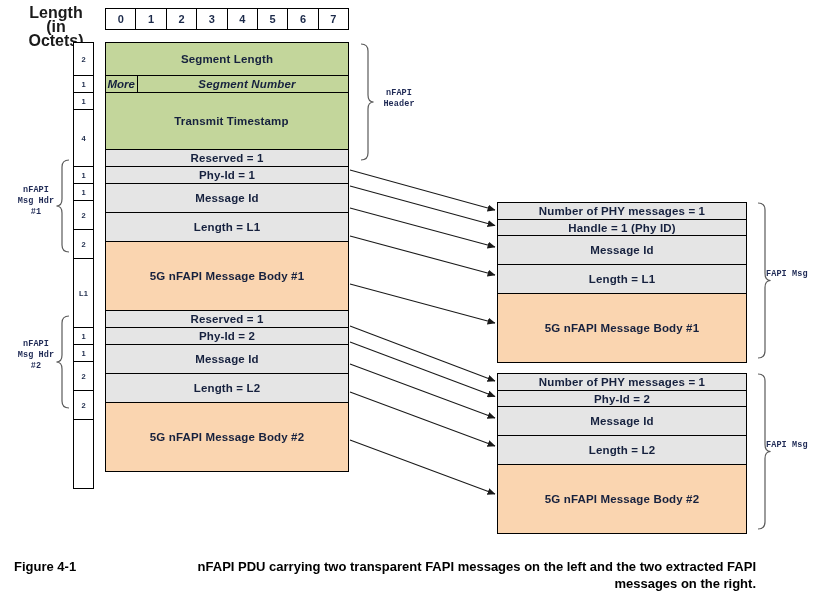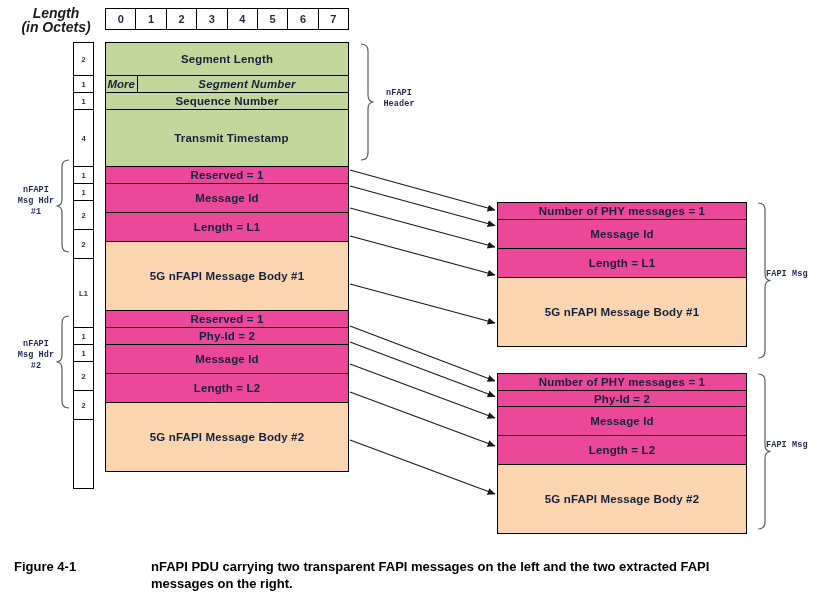--- a/index.html
+++ b/index.html
@@ -10,22 +10,22 @@
     width: 829px; height: 597px;
     position: relative;
     font-family: "Liberation Sans", sans-serif;
     color: #111111;
     overflow: hidden;
   }
   .abs { position: absolute; box-sizing: border-box; }
 
   
   .lbl-hdr {
-    font-size: 14px; font-weight: bold; color: #1a1a1a;
-    text-align: center; line-height: 14px; font-style: italic;
+    font-size: 16px; font-weight: bold; color: #1a1a1a;
+    text-align: center; line-height: 14px;
   }
   .brk-label {
     font-size: 8.5px; font-weight: bold; color: #1f2a55;
     text-align: center; line-height: 11px;
     letter-spacing: .1px;
     font-family: Liberation Mono, monospace;
   }
 
   
   #bit-ruler { display: flex; border: 1.3px solid #000; background: #fff; }
@@ -52,35 +52,35 @@
     border-bottom: 1.3px solid #000;
     display: flex; align-items: center; justify-content: center;
     position: relative;
   }
   .pkt-row:last-child { border-bottom: none; }
   .pkt-row .row-text {
     font-size: 11.5px; font-weight: bold; color: #16213e;
     text-align: center; letter-spacing: .15px;
   }
   .pkt-row.green  { background: #c3d69b; }
-  .pkt-row.blue   { background: #ec4899; }
+  .pkt-row.blue   { background: #e5e5e5; }
   .pkt-row.orange { background: #fad5b0; }
 
   
   .split-left {
     position: absolute; left: 0; top: 0; bottom: 0;
     border-right: 1.3px solid #000;
     display: flex; align-items: center; justify-content: center;
     font-size: 11.5px; font-weight: bold; color: #16213e;
   }
 
   
   #caption { font-size: 13px; font-weight: bold; color: #000; line-height: 17px; }
   #caption .cap-num { position: absolute; left: 0; top: 0; }
-  #caption .cap-text { position: absolute; left: 137px; top: 0; width: 620px; }
+  #caption .cap-text { position: absolute; left: 122px; top: 0; width: 620px; text-align: right; }
 
   svg { position: absolute; left: 0; top: 0; overflow: visible; }
 </style>
 </head>
 <body>
 
 <div class="abs lbl-hdr" style="left:18px; top:6px; width:76px;">
   <div>Length</div>
   <div>(in Octets)</div>
 </div>
@@ -114,29 +114,29 @@
   </div>
 
 <div class="abs pkt-box" id="nfapi-pdu-box" style="left:105px; top:42px; width:244px;">
     <div class="pkt-row green" style="height: 32px;">
       <div class="row-text">Segment Length</div>
     </div>
     <div class="pkt-row green" style="height: 16px; font-style: italic;">
       <div class="split-left" style="width: 30.5px;">More</div>
       <div class="row-text" style="margin-left: 40px;">Segment Number</div>
     </div>
-    <div class="pkt-row green" style="height: 16px;">
-      <div class="row-text">Sequence Number</div>
-    </div>
     <div class="pkt-row green" style="height: 56px; padding-left: 9px;">
       <div class="row-text">Transmit Timestamp</div>
     </div>
     <div class="pkt-row blue" style="height: 16px;">
       <div class="row-text">Reserved = 1</div>
     </div>
+    <div class="pkt-row blue" style="height: 16px;">
+      <div class="row-text">Phy-Id = 1</div>
+    </div>
     <div class="pkt-row blue" style="height: 28px;">
       <div class="row-text">Message Id</div>
     </div>
     <div class="pkt-row blue" style="height: 28px;">
       <div class="row-text">Length = L1</div>
     </div>
     <div class="pkt-row orange" style="height: 68px;">
       <div class="row-text">5G nFAPI Message Body #1</div>
     </div>
     <div class="pkt-row blue" style="height: 16px;">
@@ -152,20 +152,23 @@
       <div class="row-text">Length = L2</div>
     </div>
     <div class="pkt-row orange" style="height: 68px;">
       <div class="row-text">5G nFAPI Message Body #2</div>
     </div>
   </div>
 
 <div class="abs pkt-box" id="fapi-box-0" style="left:497px; top:202px; width:250px;">
     <div class="pkt-row blue" style="height: 16px;">
       <div class="row-text">Number of PHY messages = 1</div>
+    </div>
+    <div class="pkt-row blue" style="height: 15px;">
+      <div class="row-text">Handle = 1 (Phy ID)</div>
     </div>
     <div class="pkt-row blue" style="height: 28px;">
       <div class="row-text">Message Id</div>
     </div>
     <div class="pkt-row blue" style="height: 28px;">
       <div class="row-text">Length = L1</div>
     </div>
     <div class="pkt-row orange" style="height: 68px;">
       <div class="row-text">5G nFAPI Message Body #1</div>
     </div>

